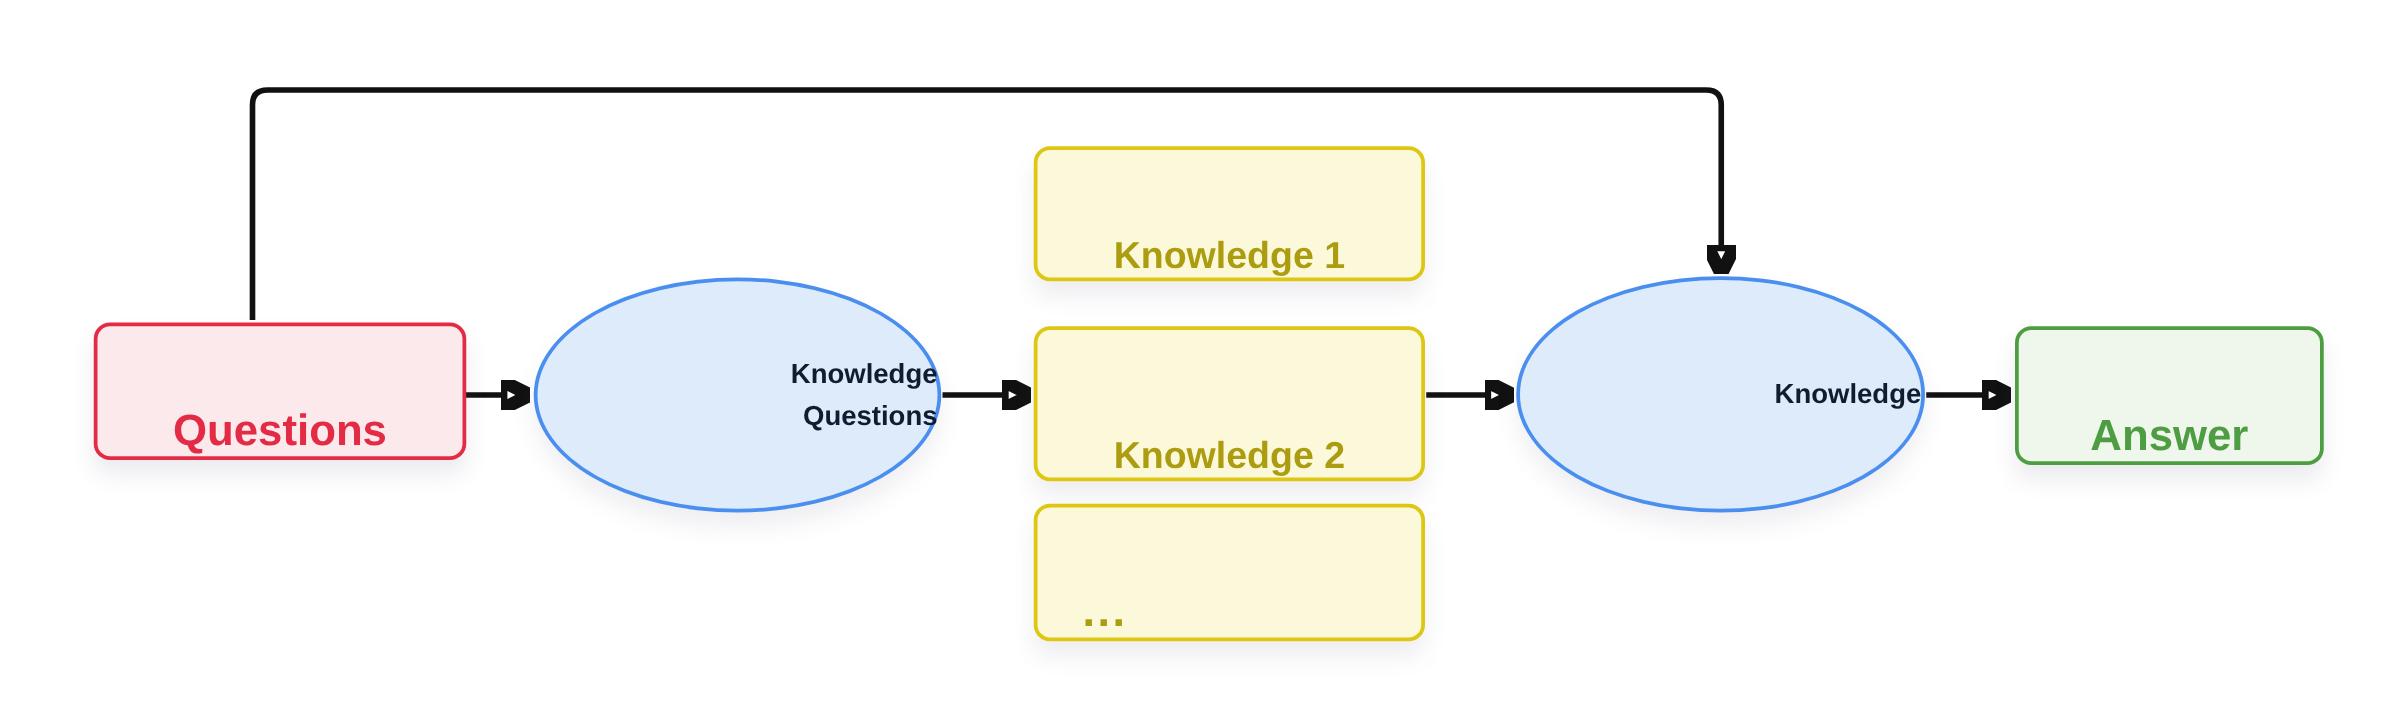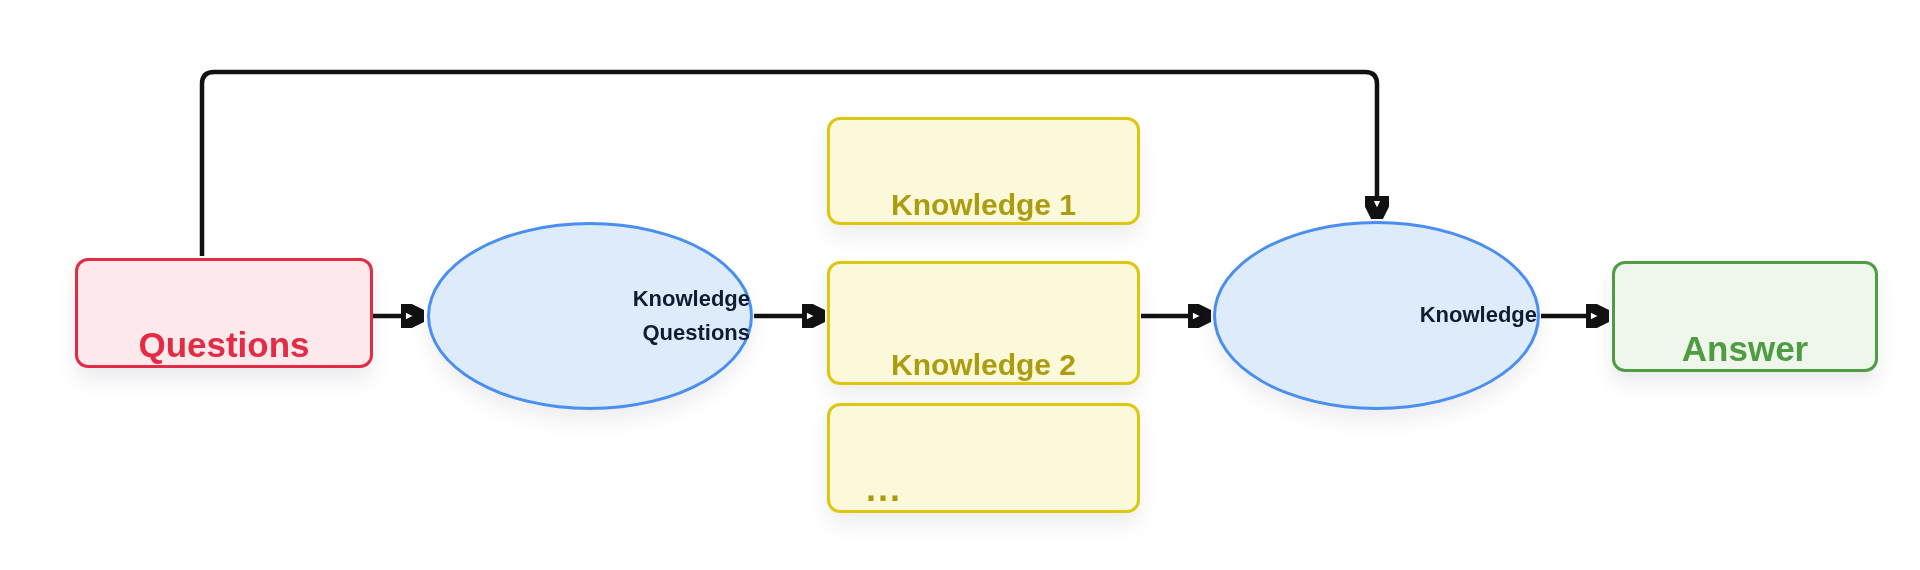--- a/index.html
+++ b/index.html
@@ -65,21 +65,21 @@
     border: 3px solid var(--yellow-border, #ddc713);
     color: var(--yellow-text, #ac9c0f);
     font-size: 30px;
     border-radius: 13px;
     box-shadow: 0 12px 18px rgba(100,100,130,0.10);
   }
   .k1 { top: 117px; height: 108px; }
   .k2 { top: 261px; height: 124px; }
   .k3 { top: 403px; height: 110px; justify-content: flex-start; padding-left: 36px; font-size: 36px; letter-spacing: 2px; }
   .answer {
-    left: 1612px; top: 261px; width: 266px; height: 111px;
+    left: 1612px; top: 261px; width: 247px; height: 111px;
     background: var(--green-fill, #eff6ec);
     border: 3px solid var(--green-border, #4f9d42);
     color: var(--green-text, #4f9d42);
     font-size: 35px;
   }
 </style>
 </head>
 <body>
 
 <div class="canvas">

